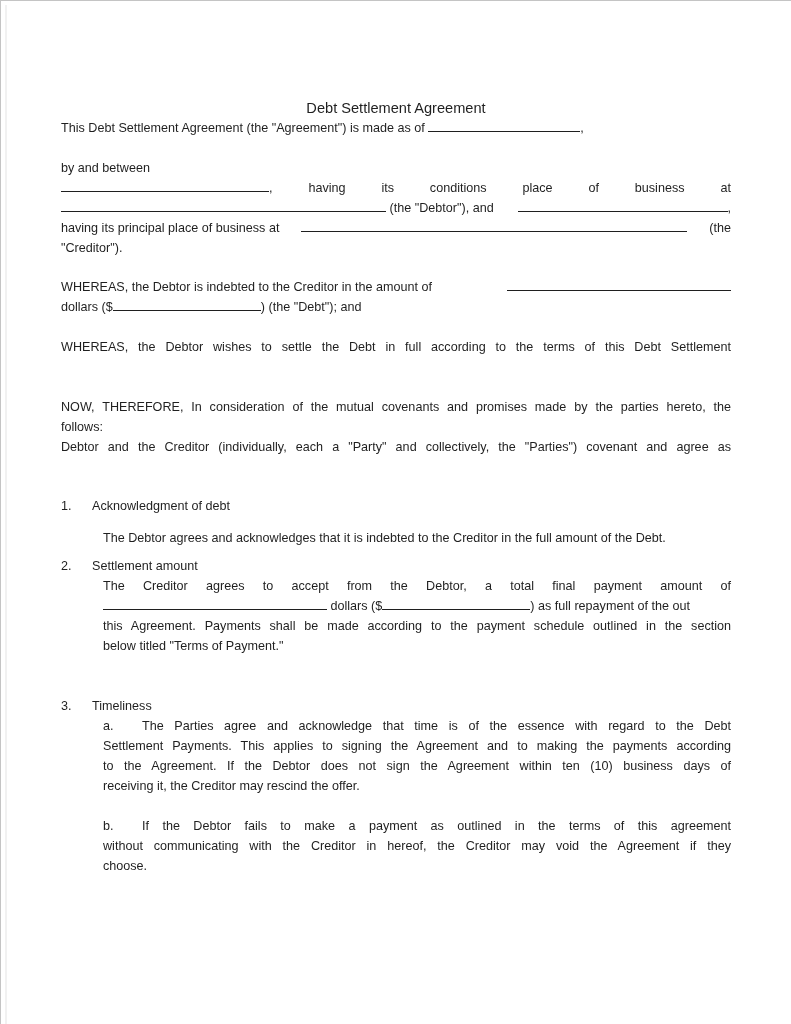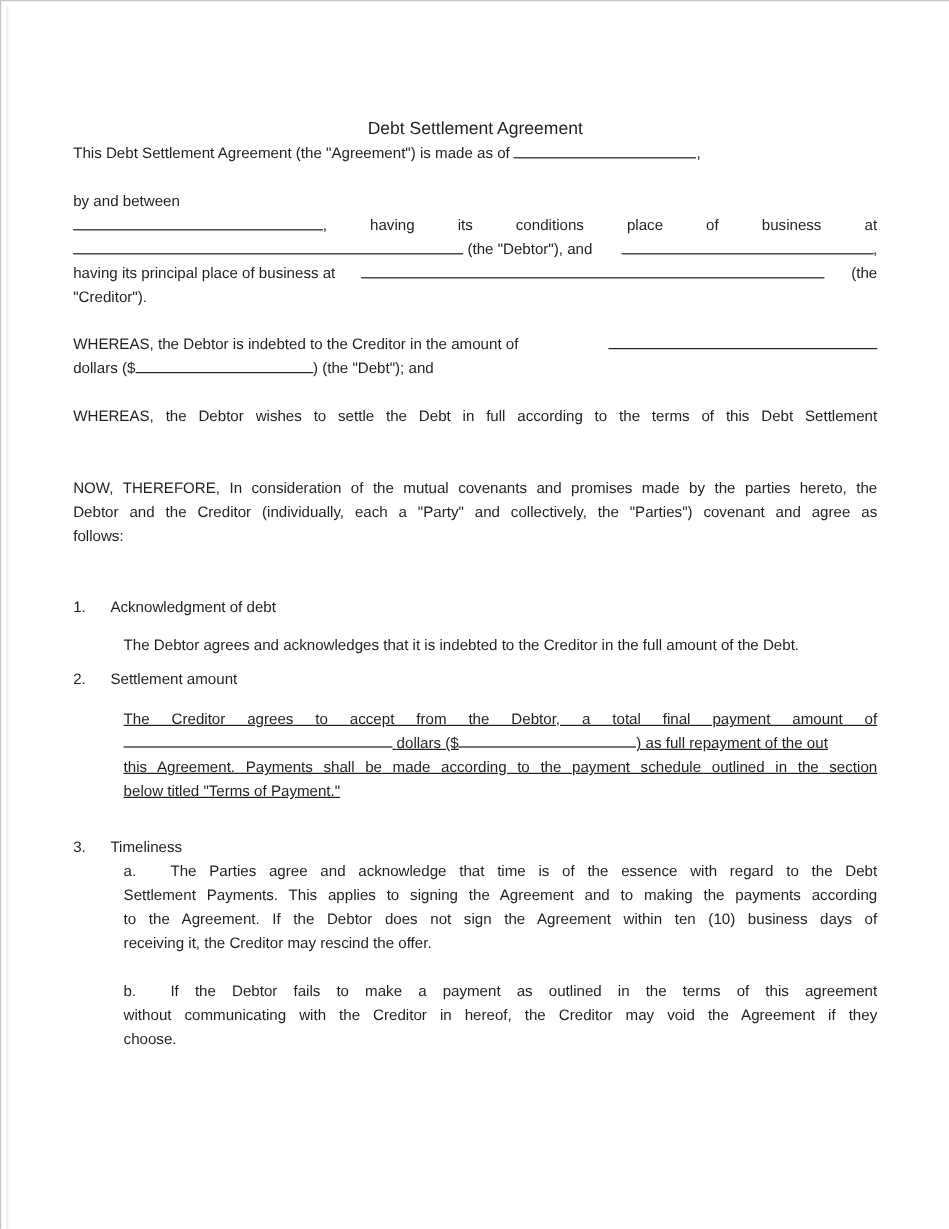--- a/index.html
+++ b/index.html
@@ -72,36 +72,36 @@
       <span>dollars ($</span><span class="blank" style="width:148px;"></span><span>) (the "Debt"); and</span>
     </div>
   </div>
 
   <div class="para" style="top:337px;">
     <span class="jline">WHEREAS, the Debtor wishes to settle the Debt in full according to the terms of this Debt Settlement</span>
   </div>
 
   <div class="para" style="top:397px;">
     <span class="jline">NOW, THEREFORE, In consideration of the mutual covenants and promises made by the parties hereto, the</span>
+    <span class="jline last">follows:</span>
     <span class="jline">Debtor and the Creditor (individually, each a "Party" and collectively, the "Parties") covenant and agree as</span>
-    <span class="jline last">follows:</span>
   </div>
 
   <div class="para" style="top:496px;">
     <span class="sec-num">1.</span>
     <span class="sec-title">Acknowledgment of debt</span>
     <div class="sec-body" style="top:20px;margin-top:12px;">
       <span class="jline last">The Debtor agrees and acknowledges that it is indebted to the Creditor in the full amount of the Debt.</span>
     </div>
   </div>
 
   <div class="para" style="top:556px;">
     <span class="sec-num">2.</span>
     <span class="sec-title">Settlement amount</span>
-    <div class="sec-body" style="top:33px;text-decoration:underline;">
+    <div class="sec-body" style="top:20px;">
       <span class="jline">The Creditor agrees to accept from the Debtor, a total final payment amount of</span>
       <div class="spread">
         <span><span class="blank" style="width:224px;"></span>&nbsp;<span>dollars ($</span><span class="blank" style="width:148px;"></span><span>) as full repayment of the out</span></span>
       </div>
       <span class="jline">this Agreement. Payments shall be made according to the payment schedule outlined in the section</span>
       <span class="jline last">below titled "Terms of Payment."</span>
     </div>
   </div>
 
   <div class="para" style="top:696px;">

